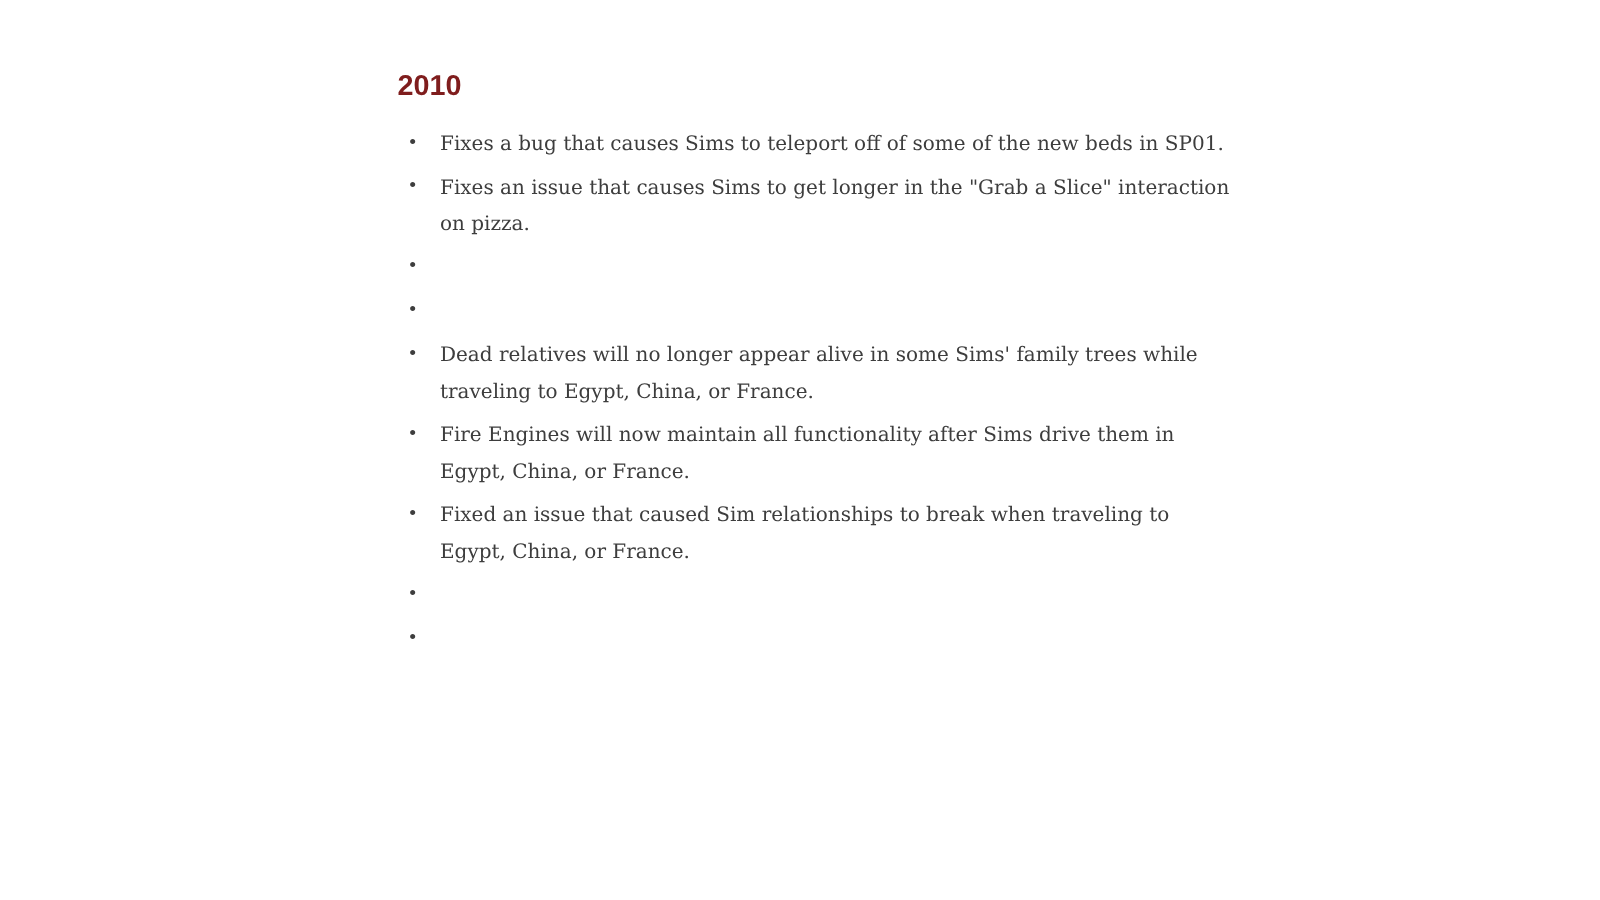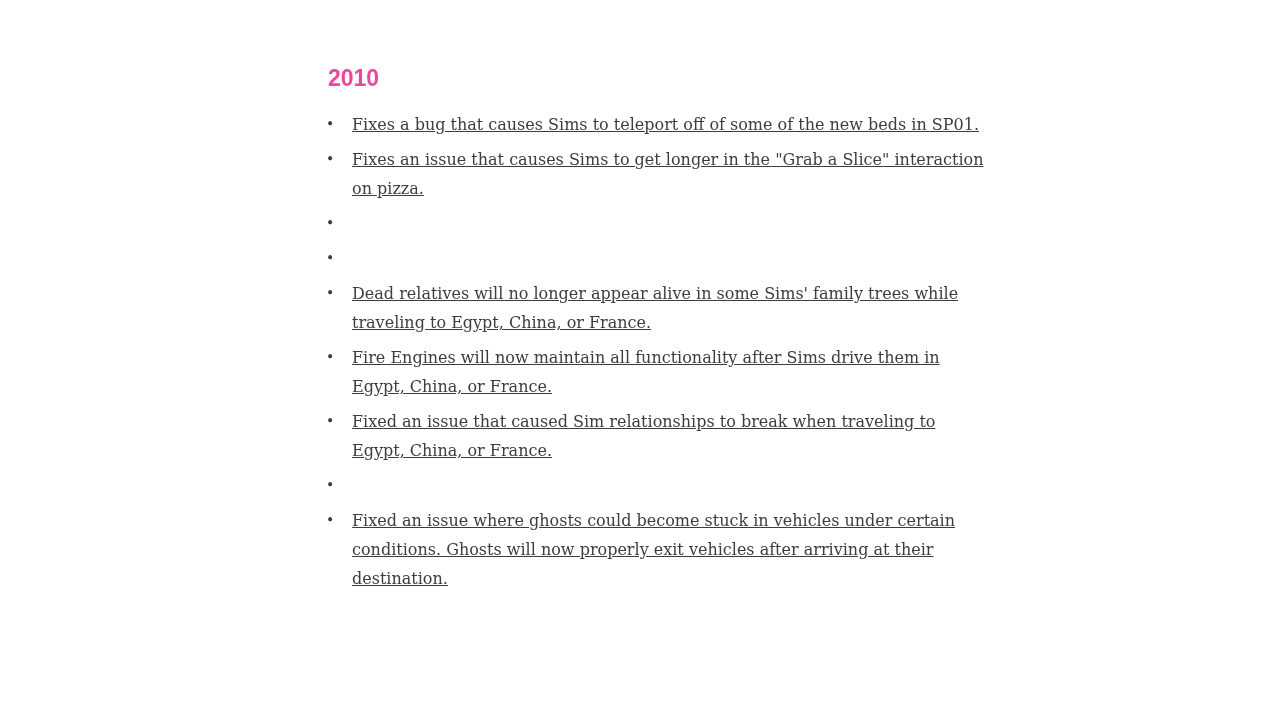--- a/index.html
+++ b/index.html
@@ -14,28 +14,28 @@
     background: #ffffff;
     overflow: hidden;
   }
   .content {
     position: absolute;
     left: 316px;
     top: 53px;
     width: 700px;
   }
   h1.year-heading {
-    margin: 12px;
+    margin: 2px;
     padding: 0;
     font-family: "Liberation Sans", sans-serif;
     font-weight: 700;
     font-size: 23px;
     line-height: 26px;
     letter-spacing: 0px;
-    color: #ec4899;
+    color: #7f1d1d;
   }
   ul.notes {
     list-style: none;
     margin: 19px 0 0 0;
     padding: 0;
   }
   ul.notes li {
     display: flex;
     align-items: flex-start;
     margin: 0 0 6px 0;
@@ -47,21 +47,20 @@
   .bullet {
     flex: 0 0 36px;
     box-sizing: border-box;
     padding-left: 10px;
     font-size: 14px;
     line-height: 29px;
     color: #3d3d3d;
   }
   .txt {
     white-space: pre-line;
-    text-decoration: underline;
   }
 </style>
 </head>
 <body>
 
 <div class="page">
   <div class="content">
 
     <h1 class="year-heading">2010</h1>
 
@@ -94,20 +93,17 @@
       <li>
         <span class="bullet">•</span>
         <span class="txt">Fixed an issue that caused Sim relationships to break when traveling to
 Egypt, China, or France.</span>
       </li>
       <li>
         <span class="bullet">•</span>
       </li>
       <li>
         <span class="bullet">•</span>
-        <span class="txt">Fixed an issue where ghosts could become stuck in vehicles under certain
-conditions. Ghosts will now properly exit vehicles after arriving at their
-destination.</span>
       </li>
     </ul>
 
   </div>
 </div>
 
 </body></html>

